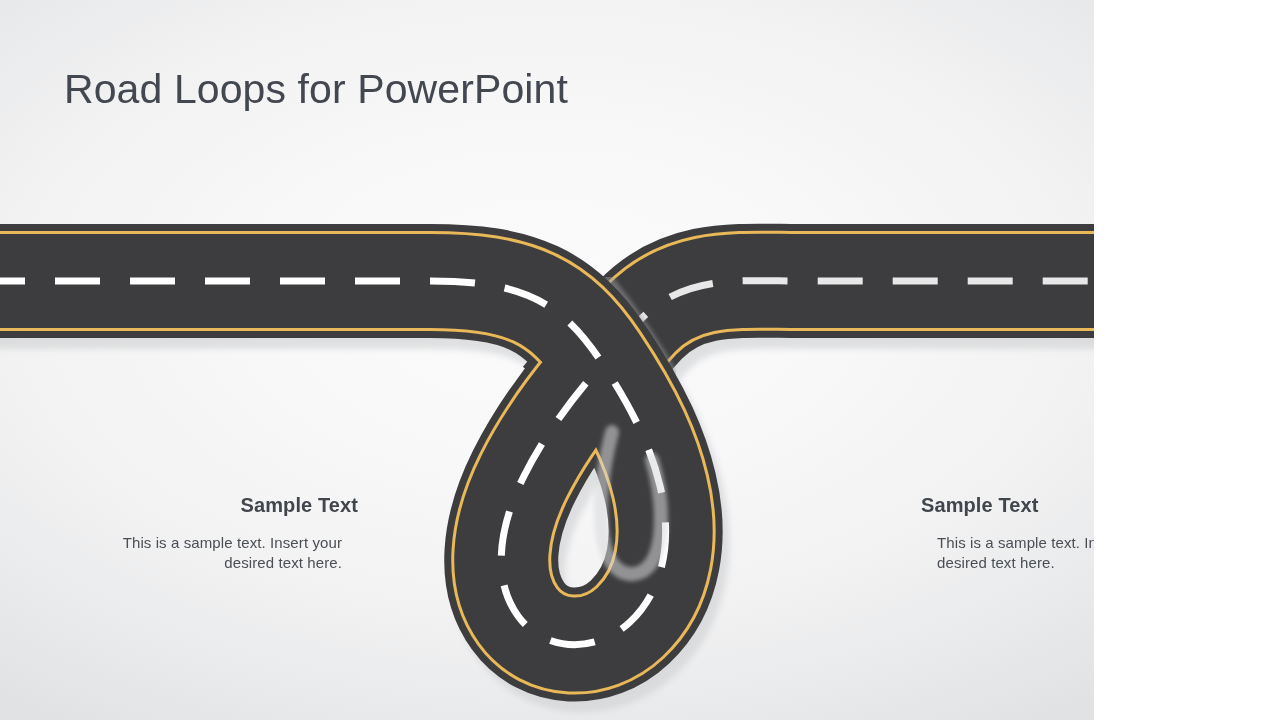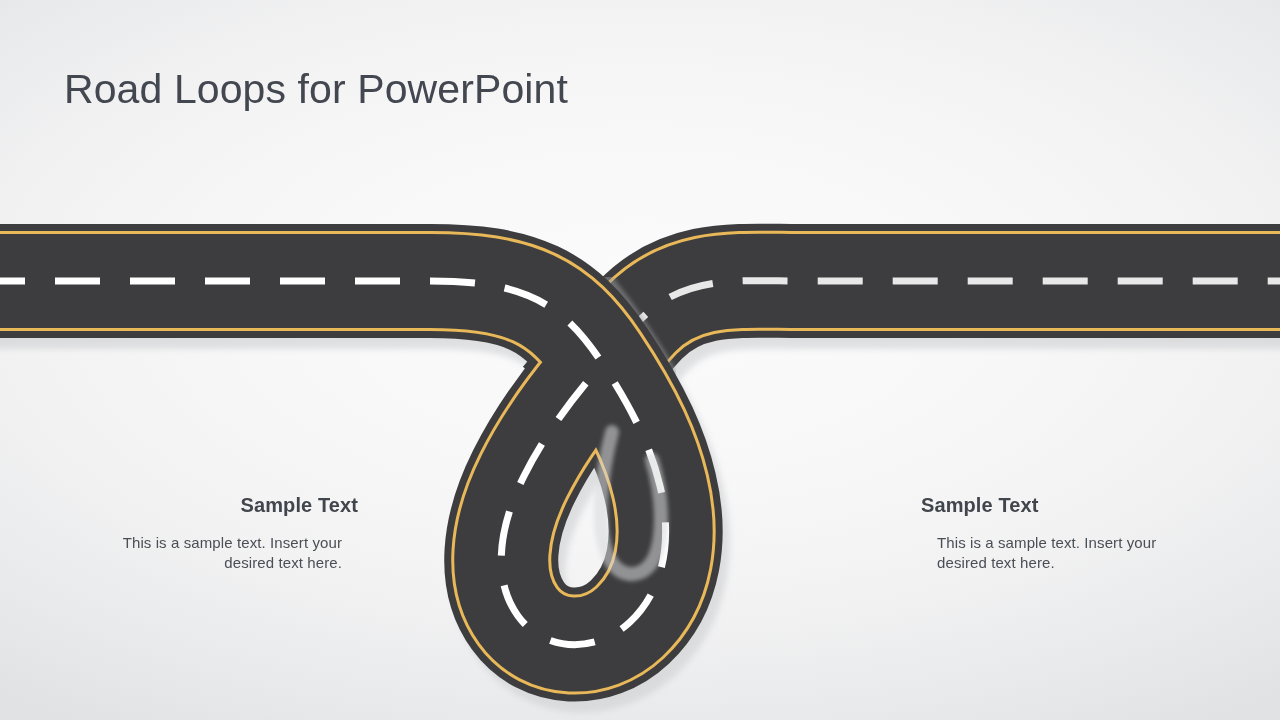--- a/index.html
+++ b/index.html
@@ -9,21 +9,21 @@
   }
   body {
     width: 1280px;
     height: 720px;
     overflow: hidden;
     font-family: "Liberation Sans", sans-serif;
     background: #ffffff;
   }
   #slide {
     position: relative;
-    width: 1280px;
+    width: 1094px;
     height: 720px;
     background:
       radial-gradient(ellipse 80% 70% at 50% 42%,
         #fbfbfc 0%,
         #f8f8f9 34%,
         #f2f2f3 62%,
         #e8e9ea 85%,
         #e1e2e4 100%);
     overflow: hidden;
   }

